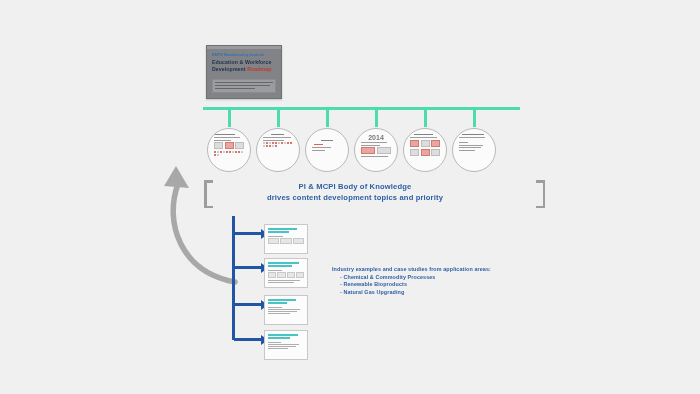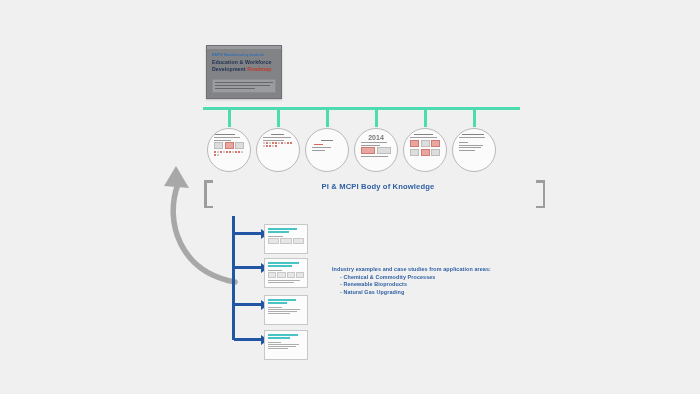--- a/index.html
+++ b/index.html
@@ -58,21 +58,21 @@
   .blk{display:flex;gap:1.5px;margin-bottom:2px;}
   .blk span{display:block;height:5px;flex:1;background:#ddd;border:.5px solid #bdbdbd;}
   .blk span.rd{background:#e8a6a0;border-color:#d07a72;}
   .dotgrid{display:flex;flex-wrap:wrap;gap:1px;margin-top:1px;}
   .dotgrid u{display:block;width:2px;height:2px;background:#d34a3a;border-radius:50%;}
   .dotgrid u.g{background:#bdbdbd;}
   .bigno{text-align:center;font-size:7px;font-weight:bold;color:#7a7a7a;line-height:8px;}
 
   
   .headline{
-    position:absolute;left:244px;top:181px;width:268px;text-align:center;
+    position:absolute;left:221px;top:181px;width:268px;text-align:center;
     color:#2e5fa3;font-weight:bold;font-size:7.6px;line-height:11px;
     letter-spacing:.15px;
   }
 
   
   .bracket{position:absolute;width:9px;height:28px;}
   .bracket::before,.bracket::after,.bracket i{position:absolute;background:#9d9d9d;content:"";}
   .bracket i{display:block;}
   .bracket.left::before{left:0;top:0;width:2.5px;height:100%;}
   .bracket.left::after{left:0;top:0;width:100%;height:2.5px;}
@@ -240,20 +240,21 @@
 
   <div class="bracket left" style="left:204px;top:180px">
       <i></i>
     </div>
   <div class="bracket right" style="left:536px;top:180px">
       <i></i>
     </div>
 
   <div class="headline">
     <div>PI &amp; MCPI Body of Knowledge</div>
+    <div>drives content development topics and priority</div>
   </div>
 
   <div class="spine"></div>
   <div class="barrow" style="left:234px;top:232px;width:28px"></div>
   <div class="barrow" style="left:234px;top:266px;width:28px"></div>
   <div class="barrow" style="left:234px;top:303px;width:28px"></div>
   <div class="barrow" style="left:234px;top:338px;width:28px"></div>
 
   <div class="card" style="left:264px;top:224px">
     <div class="pad">

